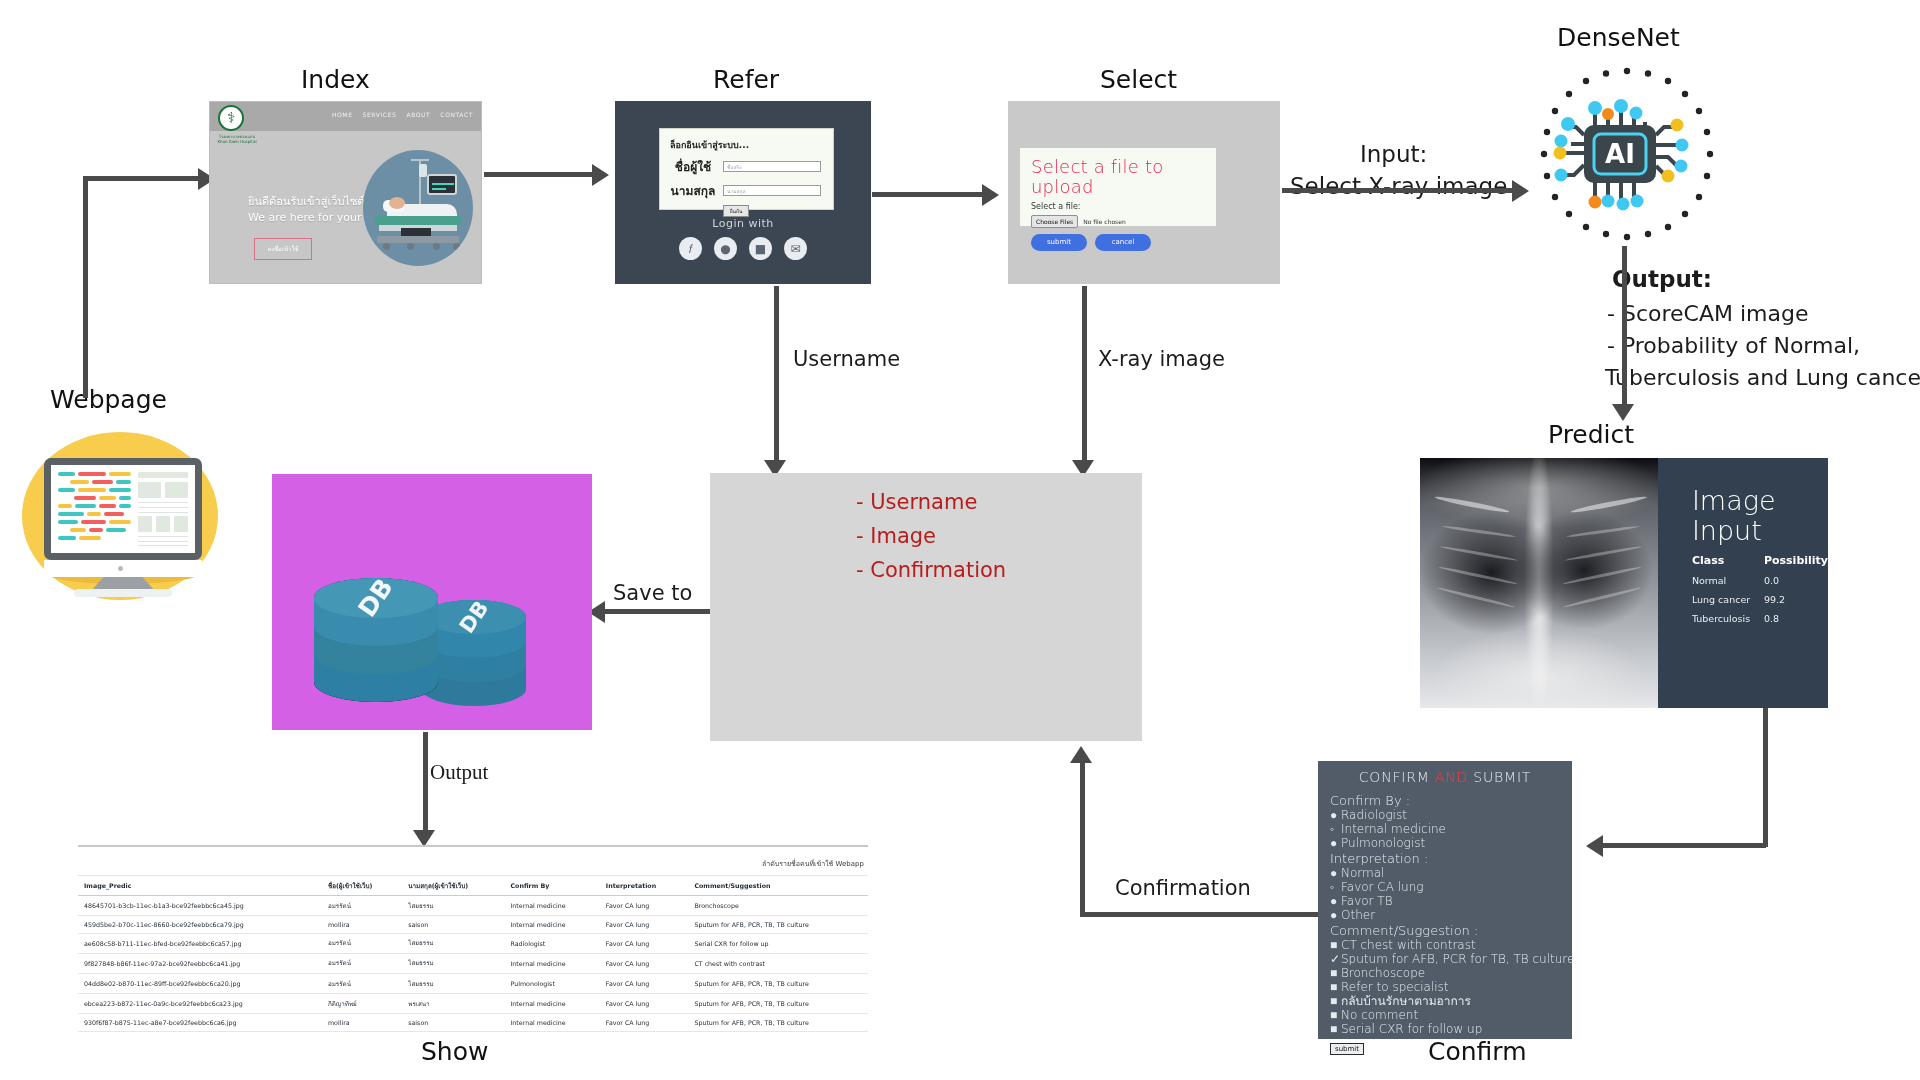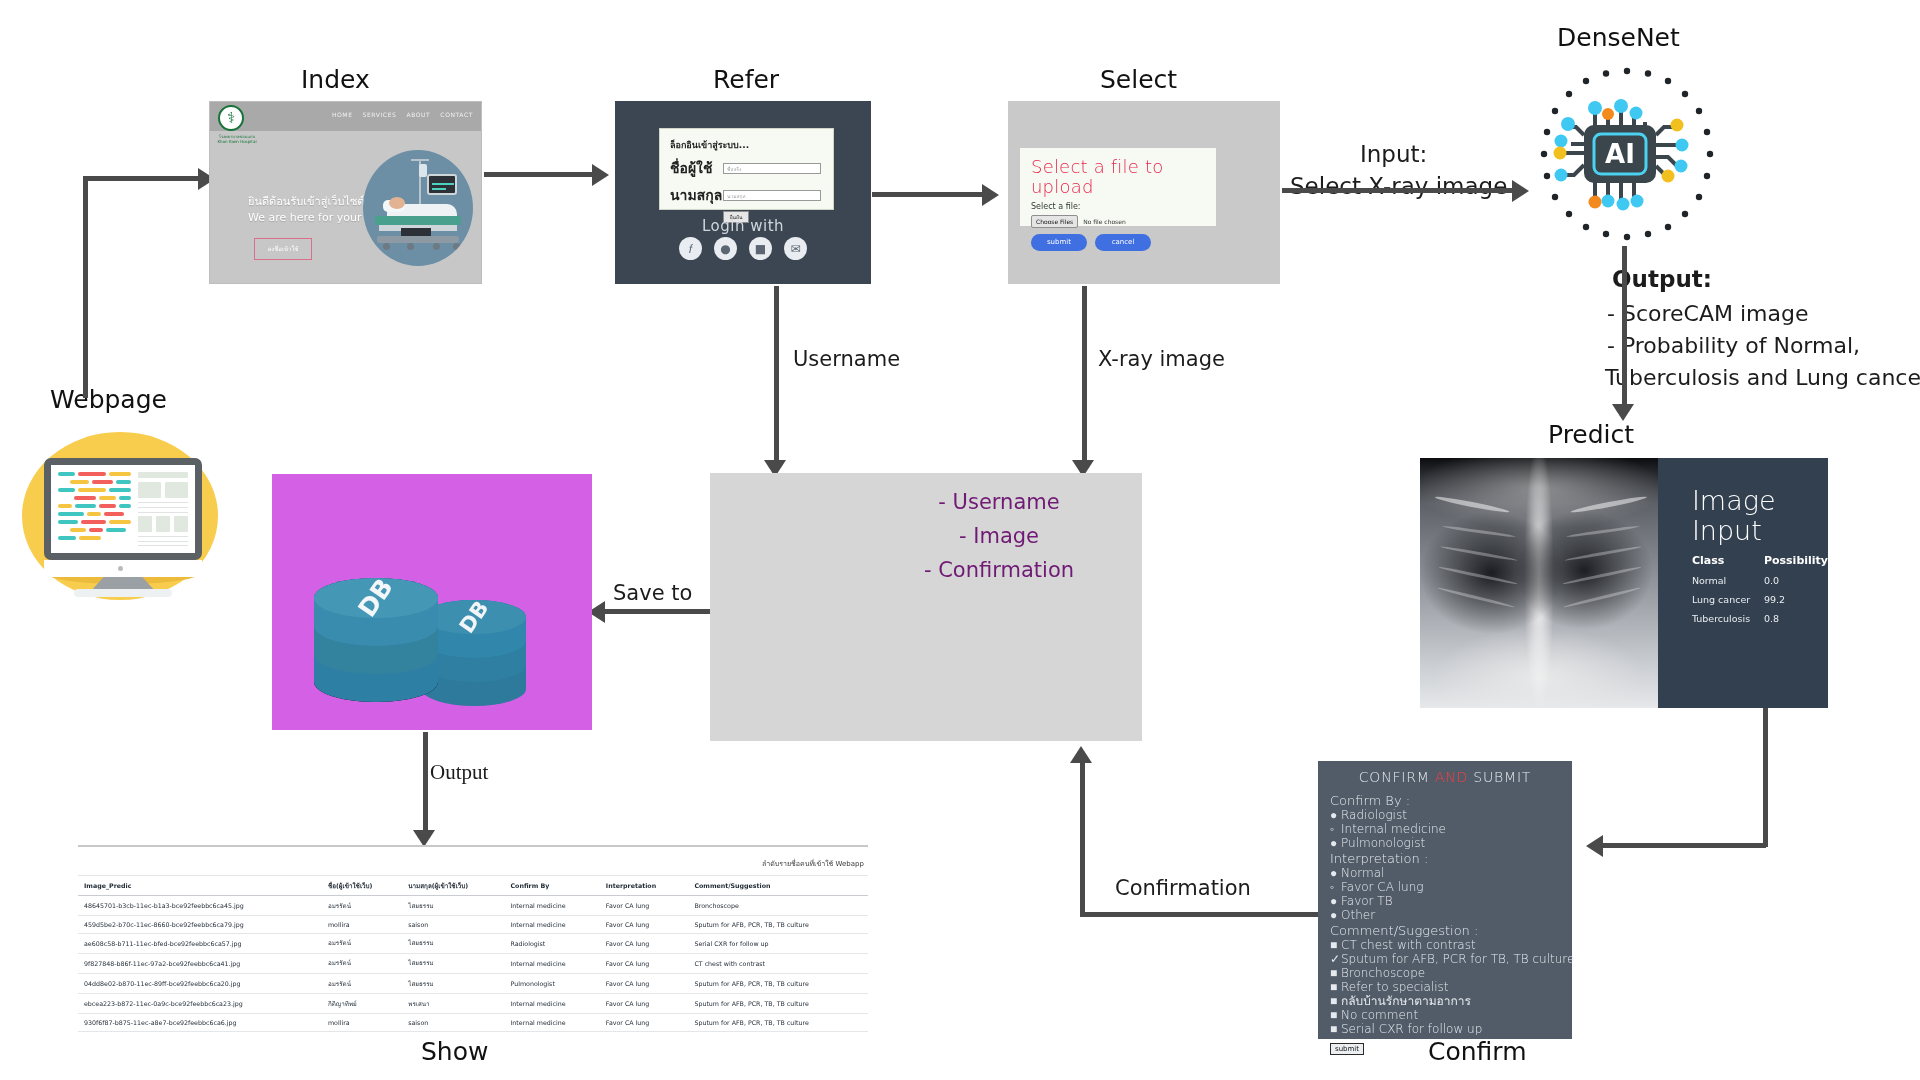--- a/index.html
+++ b/index.html
@@ -98,32 +98,32 @@
   #login-shot {
     left: 615px; top: 101px; width: 256px; height: 183px;
     background: #3b4652; overflow: hidden;
   }
   #login-card {
     position: absolute; left: 44px; top: 27px; width: 175px; height: 82px;
     background: #f7faf2; border: 1px solid #cfd6c8; padding: 9px 10px;
   }
   #login-card .title { font-size: 9px; font-weight: bold; color: #222; margin-bottom: 5px; }
   .form-row { display: flex; align-items: center; gap: 7px; margin-bottom: 5px; }
-  .form-row .lbl { font-size: 14px; font-weight: bold; color: #222; width: 46px; text-align: left; }
+  .form-row .lbl { font-size: 12px; font-weight: bold; color: #222; width: 46px; text-align: center; }
   .form-row .inp {
     width: 98px; height: 11px; background: #fff; border: 1px solid #9a9a9a;
     font-size: 5px; color: #9b9b9b; padding-left: 3px; line-height: 11px; overflow: hidden;
   }
   #login-submit {
     margin-left: 53px; width: 26px; height: 12px;
     background: #e6e6e6; border: 1px solid #8c8c8c;
     font-size: 5px; color: #222; display: flex; align-items: center; justify-content: center;
   }
   #login-with { position: absolute; left: 0; right: 0; top: 116px; text-align: center;
-    font-size: 15px; color: #cfd6dd; letter-spacing: .5px; }
+    font-size: 11px; color: #cfd6dd; letter-spacing: .5px; }
   #login-socials { position: absolute; left: 0; right: 0; top: 136px; display: flex; justify-content: center; gap: 12px; }
   #login-socials .s {
     width: 23px; height: 23px; border-radius: 50%; background: #e9edf1;
     display: flex; align-items: center; justify-content: center;
     font-size: 12px; color: #5b6672;
   }
 
   
   #select-shot {
     left: 1008px; top: 101px; width: 272px; height: 183px;
@@ -175,21 +175,21 @@
   #predict-table .c1 { width: 72px; }
 
   
   #cookies-box {
     left: 710px; top: 473px; width: 432px; height: 268px; background: #d6d6d6;
   }
   #cookies-title {
     text-align: center; font-family: "DejaVu Serif", serif;
     font-size: 64px; color: #050505; padding-top: 38px; letter-spacing: -1px;
   }
-  #cookies-list { margin: 12px 0 0 146px; font-size: 21px; color: #701a75; line-height: 1.62; text-align: center; }
+  #cookies-list { margin: 12px 0 0 146px; font-size: 21px; color: #b91c1c; line-height: 1.62; }
 
   
   #database-box { left: 272px; top: 474px; width: 320px; height: 256px; background: #d460e6; }
   #database-title { text-align: center; font-size: 27px; color: #0c0c0c; padding-top: 22px; }
 
   
   #confirm-panel {
     left: 1318px; top: 761px; width: 254px; height: 278px;
     background: #525c69; color: #e6eaee; padding: 8px 12px 0 12px;
     font-family: "DejaVu Sans", sans-serif;

